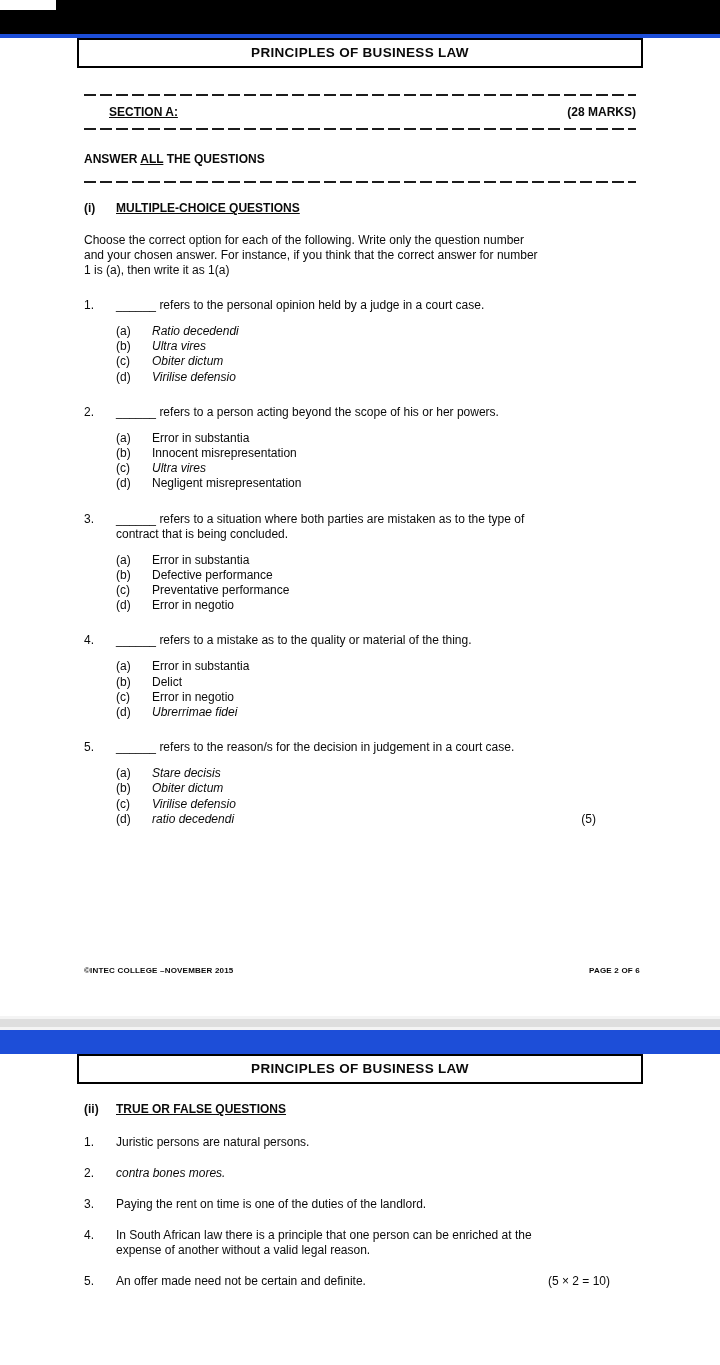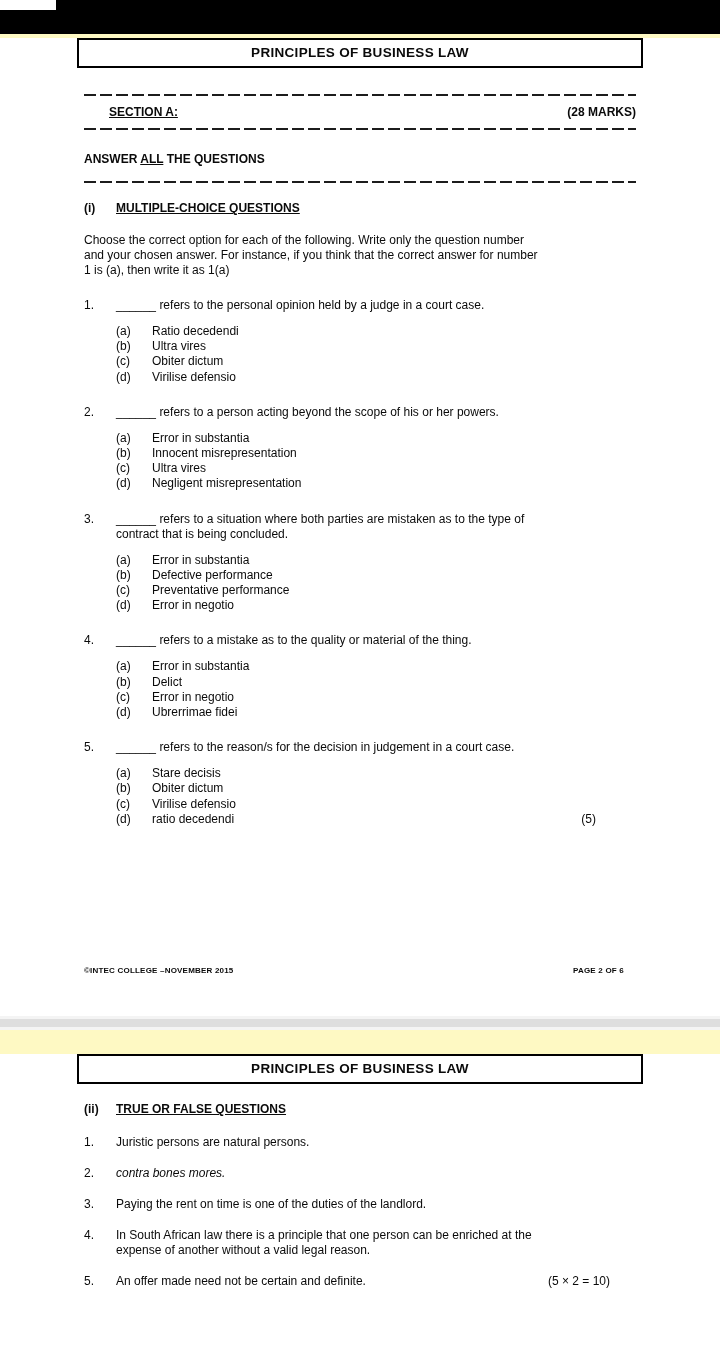--- a/index.html
+++ b/index.html
@@ -1,19 +1,19 @@
 <!DOCTYPE html>
 <html><head>
 <meta charset="utf-8">
 <style>
   * { box-sizing: border-box; margin: 0; padding: 0; }
   html, body { background: #ffffff; }
   .canvas {
     width: 720px; height: 1365px; overflow: hidden; position: relative;
-    background: #fef9c3; color: #0a0a0a;
+    background: #1d4ed8; color: #0a0a0a;
     font-family: "Liberation Sans", "DejaVu Sans", sans-serif;
     font-size: 12px; line-height: 15px;
   }
   .topbar { height: 34px; background: #000; position: relative; }
   .top-notch { position: absolute; top: 0; left: 0; width: 56px; height: 10px; background: #fff; }
   .page { padding: 0 84px; position: relative; background: #fff; }
   .page1 { height: 978px; }
   .page2 { height: 333px; }
   .title-box {
     border: 2px solid #000; margin: 4px -7px 0; text-align: center;
@@ -30,24 +30,24 @@
   .part-num { width: 32px; flex: none; font-weight: bold; }
   .part-title { font-weight: bold; text-decoration: underline; }
   .intro { margin-top: 17px; max-width: 455px; }
   .q { margin-top: 20px; }
   .q-row { display: flex; }
   .q-num { width: 32px; flex: none; }
   .q-text { max-width: 440px; }
   .opts { margin-top: 11px; margin-left: 32px; }
   .opt { display: flex; line-height: 15.2px; }
   .opt-l { width: 36px; flex: none; }
-  .it { }
+  .it { font-style: italic; }
   .marks { margin-left: auto; padding-right: 40px; }
   .footer {
-    position: absolute; left: 84px; right: 96px; bottom: 40px;
+    position: absolute; left: 84px; right: 80px; bottom: 40px;
     display: flex; justify-content: space-between;
     font-size: 8px; font-weight: bold; letter-spacing: .2px; line-height: 10px;
   }
   .page-sep { height: 14px; background: #dedede; border-top: 3px solid #f4f4f4; border-bottom: 3px solid #f4f4f4; }
   .s-row { display: flex; margin-top: 16px; }
   .s-num { width: 32px; flex: none; }
   .s-text { max-width: 428px; }
   .s-it { font-style: italic; display: block; }
   .s-marks { margin-left: auto; padding-right: 26px; white-space: nowrap; }
 </style>

